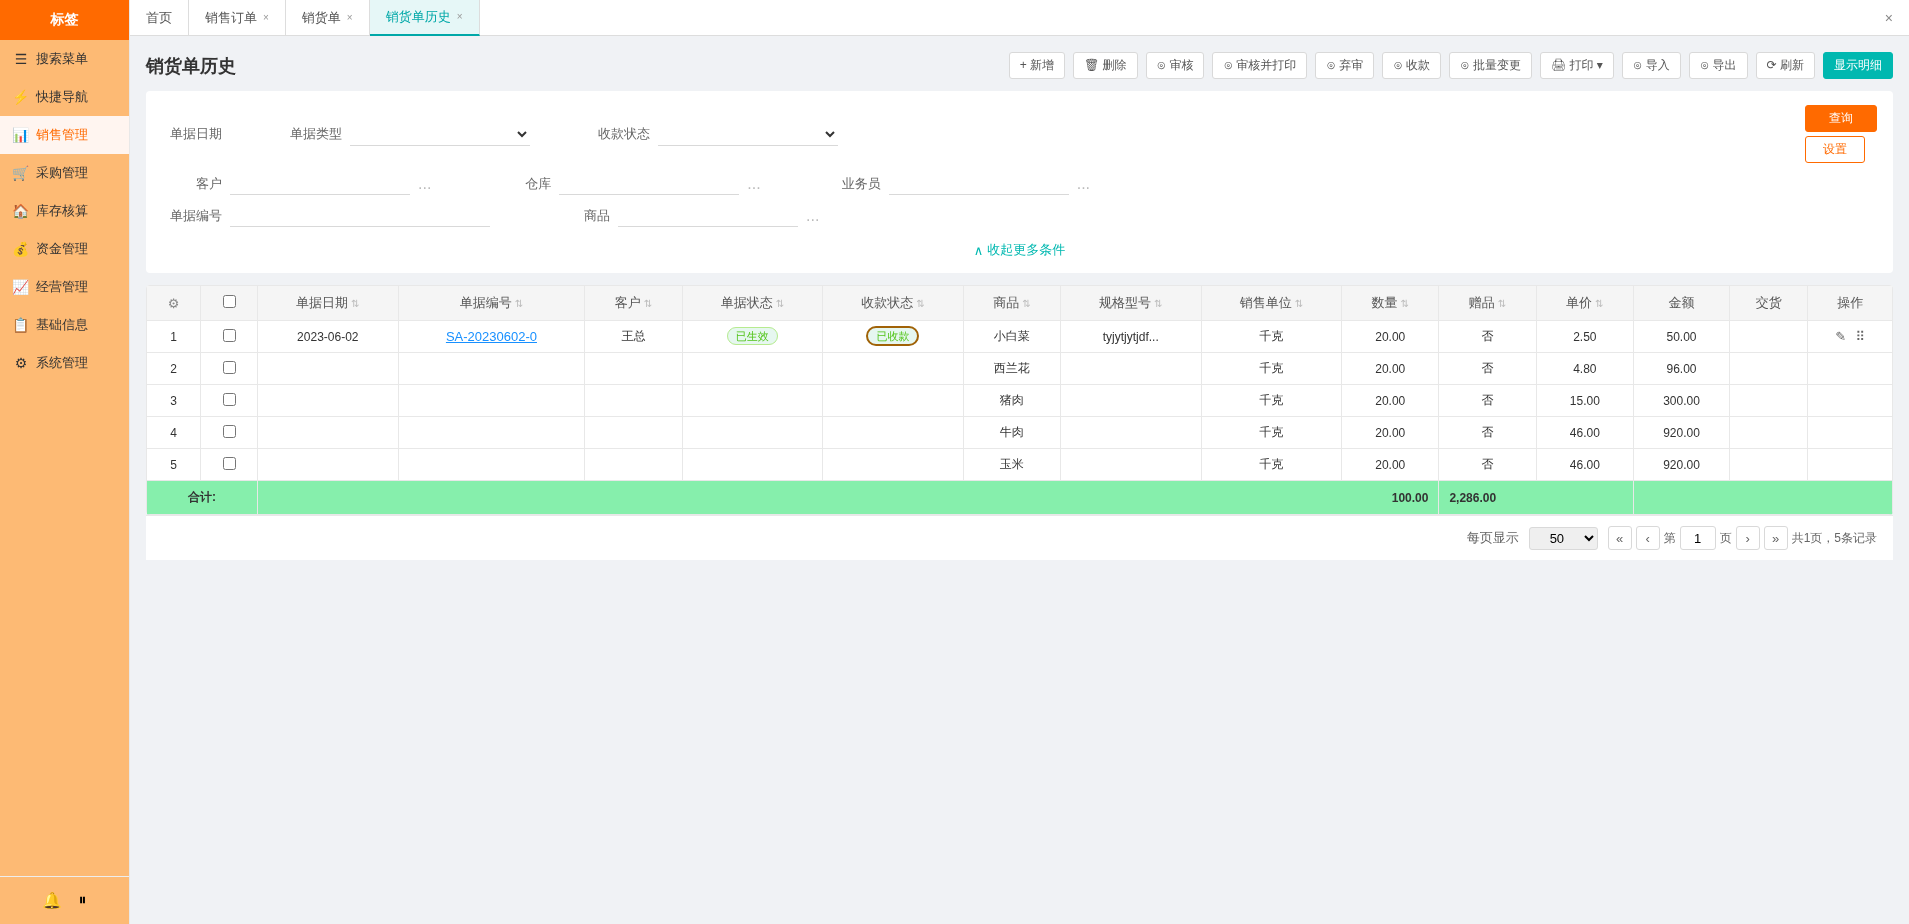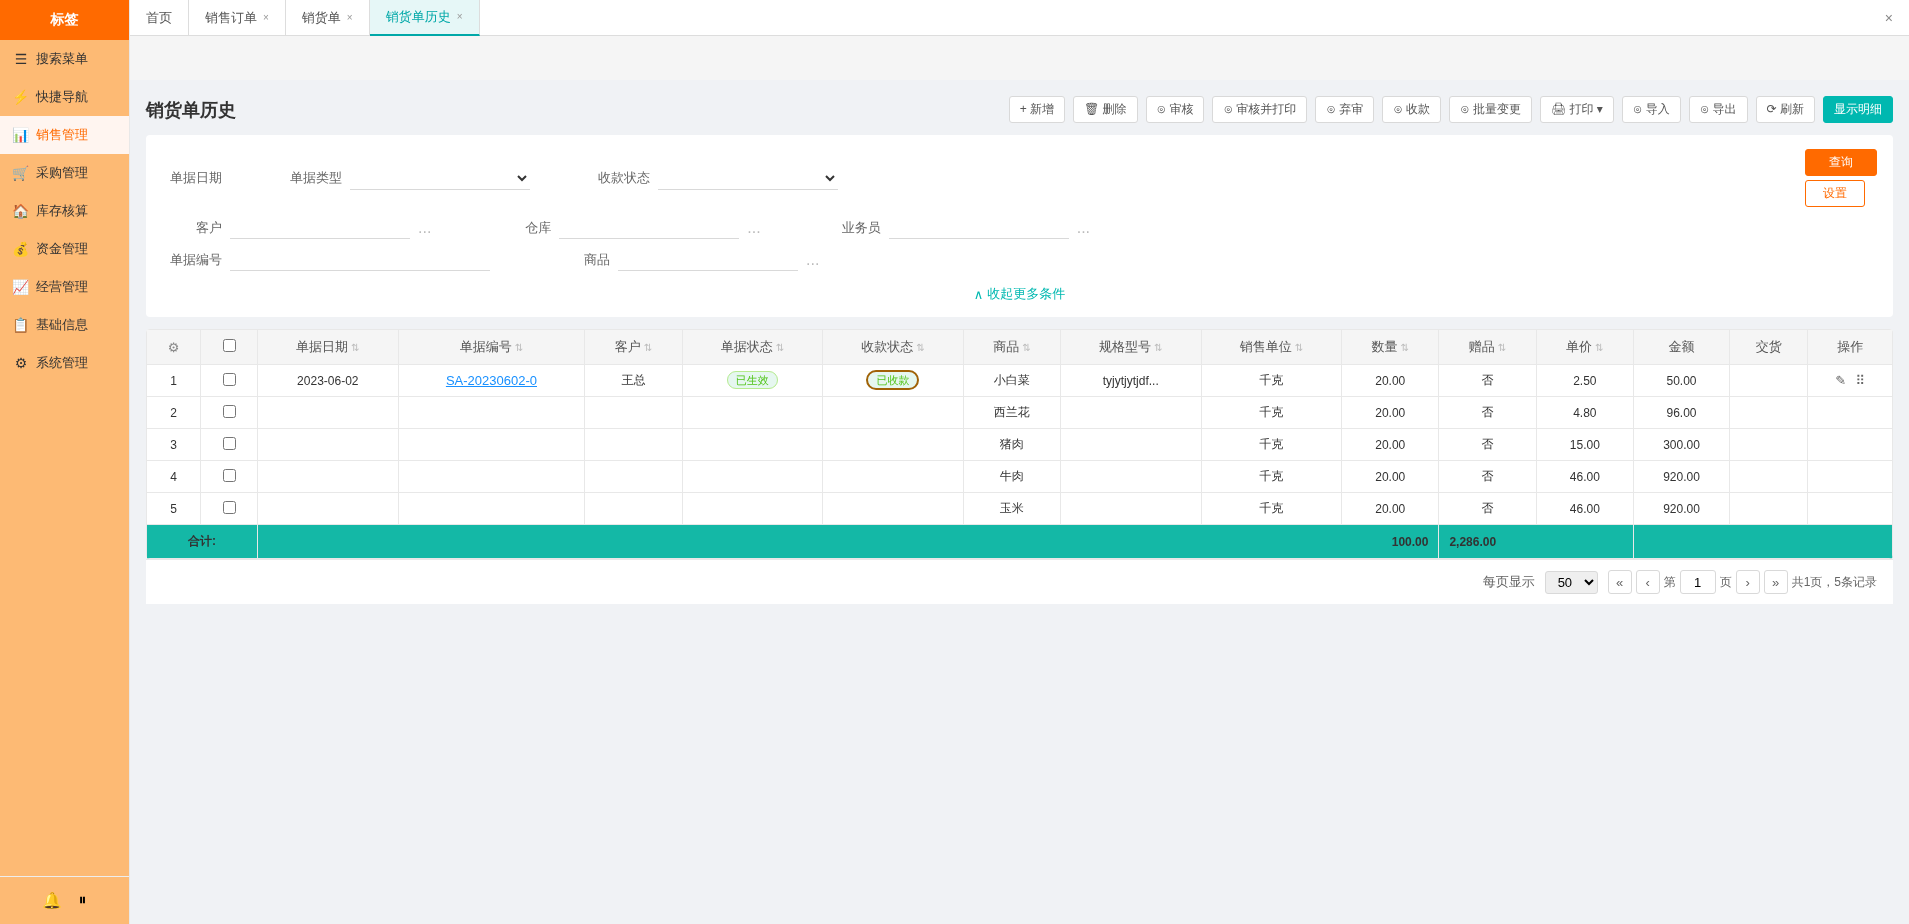--- a/index.html
+++ b/index.html
@@ -8,21 +8,21 @@
     
     .sidebar { width: 130px; background: #fdba74; border-right: 1px solid #e8e8e8; display: flex; flex-direction: column; }
     .sidebar-logo { height: 40px; background: #ff6a00; display: flex; align-items: center; justify-content: center; color: #fff; font-size: 14px; font-weight: bold; }
     .sidebar-item { display: flex; align-items: center; gap: 6px; padding: 10px 12px; cursor: pointer; color: #333; transition: background 0.2s; }
     .sidebar-item.active { color: #ff6a00; background: #fff5f0; }
     .sidebar-icon { width: 18px; height: 18px; display: flex; align-items: center; justify-content: center; font-size: 14px; }
     .sidebar-label { font-size: 13px; }
     .sidebar-bottom { margin-top: auto; border-top: 1px solid #eee; padding: 8px 0; }
 
     
-    .main { flex: 1; display: flex; flex-direction: column; overflow: hidden; gap: 44px; }
+    .main { flex: 1; display: flex; flex-direction: column; overflow: hidden; }
 
     
     .tabs-bar { height: 36px; background: #fff; border-bottom: 1px solid #ddd; display: flex; align-items: center; padding-left: 0; }
     .tab { height: 36px; padding: 0 16px; display: flex; align-items: center; gap: 6px; cursor: pointer; border-right: 1px solid #ddd; color: #555; font-size: 13px; white-space: nowrap; }
     .tab.active { background: #e6f7f7; color: #00a8a8; border-bottom: 2px solid #00a8a8; }
     .tab-close { font-size: 10px; color: #999; cursor: pointer; }
 
     
     .content { flex: 1; overflow: auto; padding: 16px; background: #f0f2f5; }
 
@@ -56,27 +56,27 @@
     .data-table td { border: 1px solid #e8e8e8; padding: 7px 10px; text-align: center; color: #333; font-size: 12px; }
     .status-badge { padding: 2px 8px; border-radius: 10px; font-size: 11px; }
     .status-effective { background: #e6f7f0; color: #52c41a; border: 1px solid #b7eb8f; }
     .status-collected { background: #e6f7f0; color: #52c41a; border: 2px solid #a16207; }
     .link-text { color: #1890ff; cursor: pointer; text-decoration: underline; }
     .sort-icon { color: #bbb; font-size: 10px; }
     .th-inner { display: flex; align-items: center; justify-content: center; gap: 3px; }
     .settings-icon { cursor: pointer; color: #888; }
 
     
-    .summary-row { background: #14b8a6; margin-top: 46px; }
+    .summary-row { background: #86efac; margin-top: 46px; }
     .summary-row td { font-weight: bold; padding: 8px 10px; }
 
     
     .table-footer { display: flex; align-items: center; justify-content: flex-end; padding: 10px 16px; background: #fff; border-top: 1px solid #e8e8e8; gap: 10px; }
     .page-size-label { color: #666; }
-    .page-size-select { border: 1px solid #d9d9d9; padding: 2px 8px; border-radius: 3px; }
+    .page-size-select { border: 1px solid #d9d9d9; padding: 2px 16px; border-radius: 3px; }
     .pagination { display: flex; align-items: center; gap: 4px; }
     .page-btn { width: 24px; height: 24px; display: flex; align-items: center; justify-content: center; border: 1px solid #d9d9d9; border-radius: 3px; cursor: pointer; color: #666; background: #fff; }
     .page-input { width: 36px; height: 24px; text-align: center; border: 1px solid #d9d9d9; border-radius: 3px; }
     .page-info { color: #666; font-size: 12px; }
 
     .collapse-center { display: flex; justify-content: center; }
 
     
     .window-close { margin-left: auto; margin-right: 8px; font-size: 14px; cursor: pointer; color: #888; padding: 0 8px; }
   </style>

